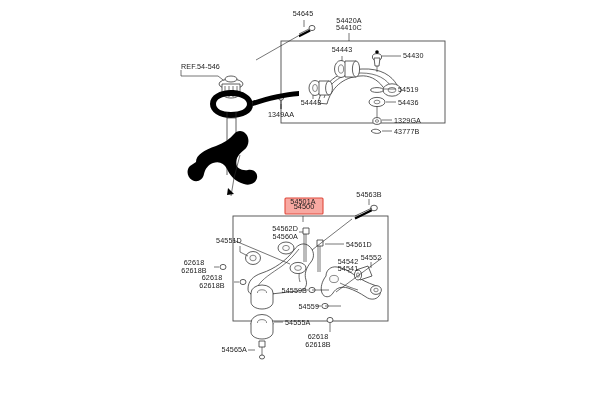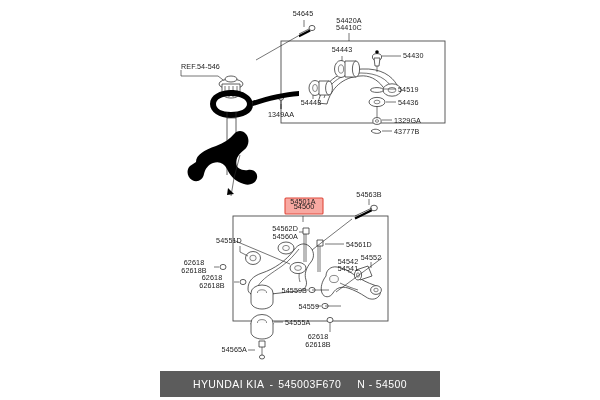--- a/index.html
+++ b/index.html
@@ -336,22 +336,14 @@
     <text class="lbl end" x="307" y="293">54559B</text>
     <text class="lbl end" x="319" y="309">54559</text>
     <text class="lbl" x="285" y="325">54555A</text>
     <text class="lbl mid" x="318" y="339">62618</text>
     <text class="lbl mid" x="318" y="347">62618B</text>
     <text class="lbl end" x="247" y="352">54565A</text>
 
     <text class="hl-text" x="304" y="209">54500</text>
   </svg>
 
-  <div class="footer">
-    <div class="footer-inner">
-      <span>HYUNDAI  KIA</span>
-      <span style="margin-left:-11px;">-</span>
-      <span style="margin-left:-11px;">545003F670</span>
-      <span>N - 54500</span>
-    </div>
-  </div>
 
 </div>
 
 </body></html>

